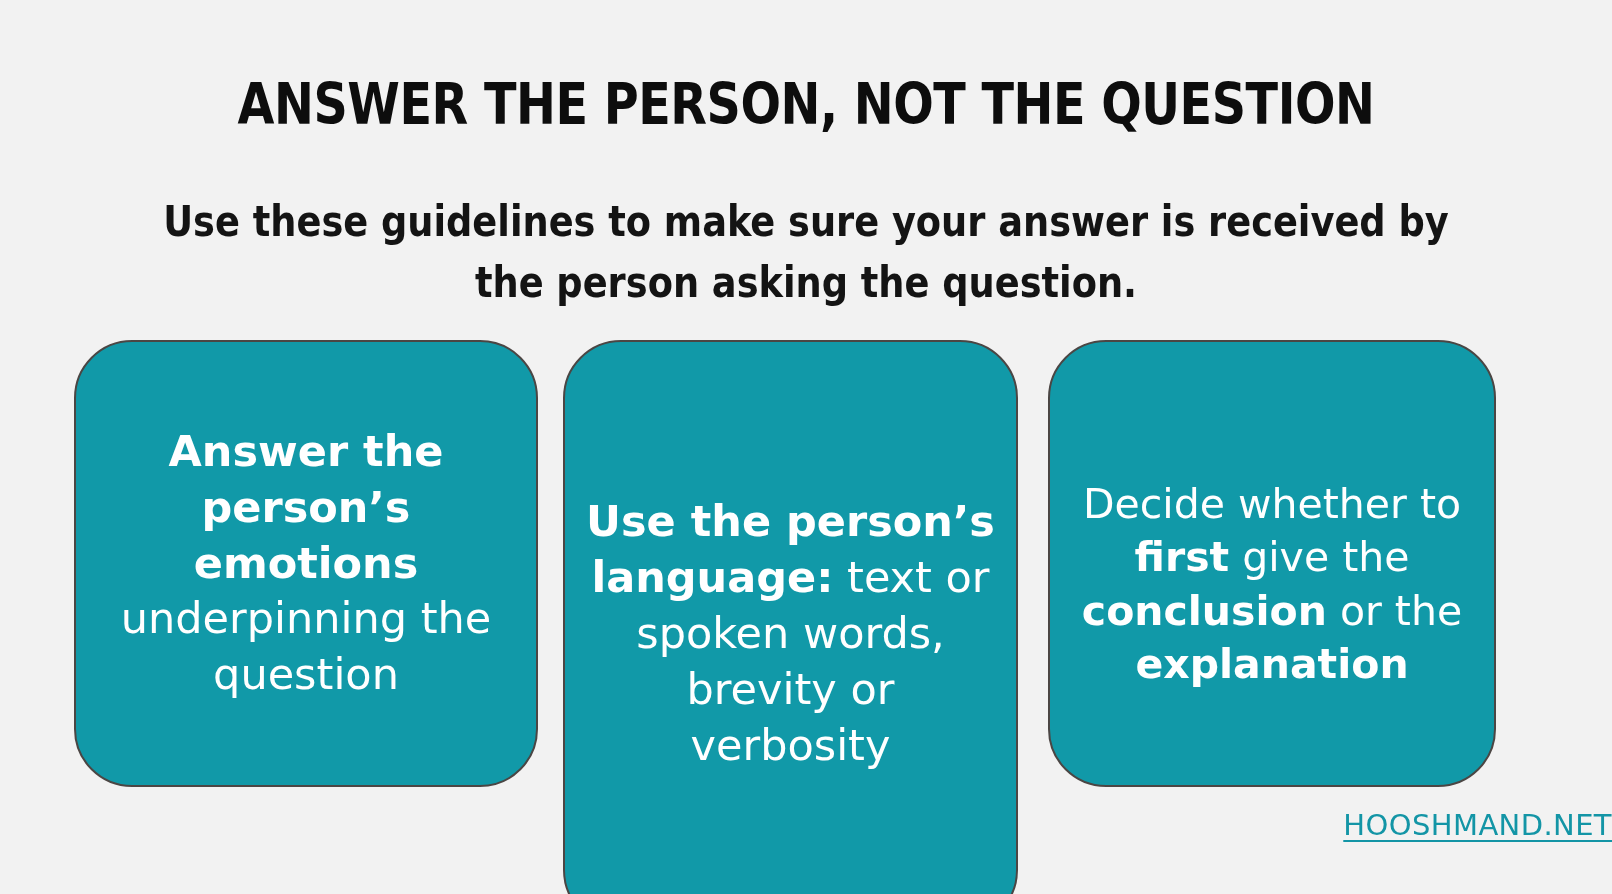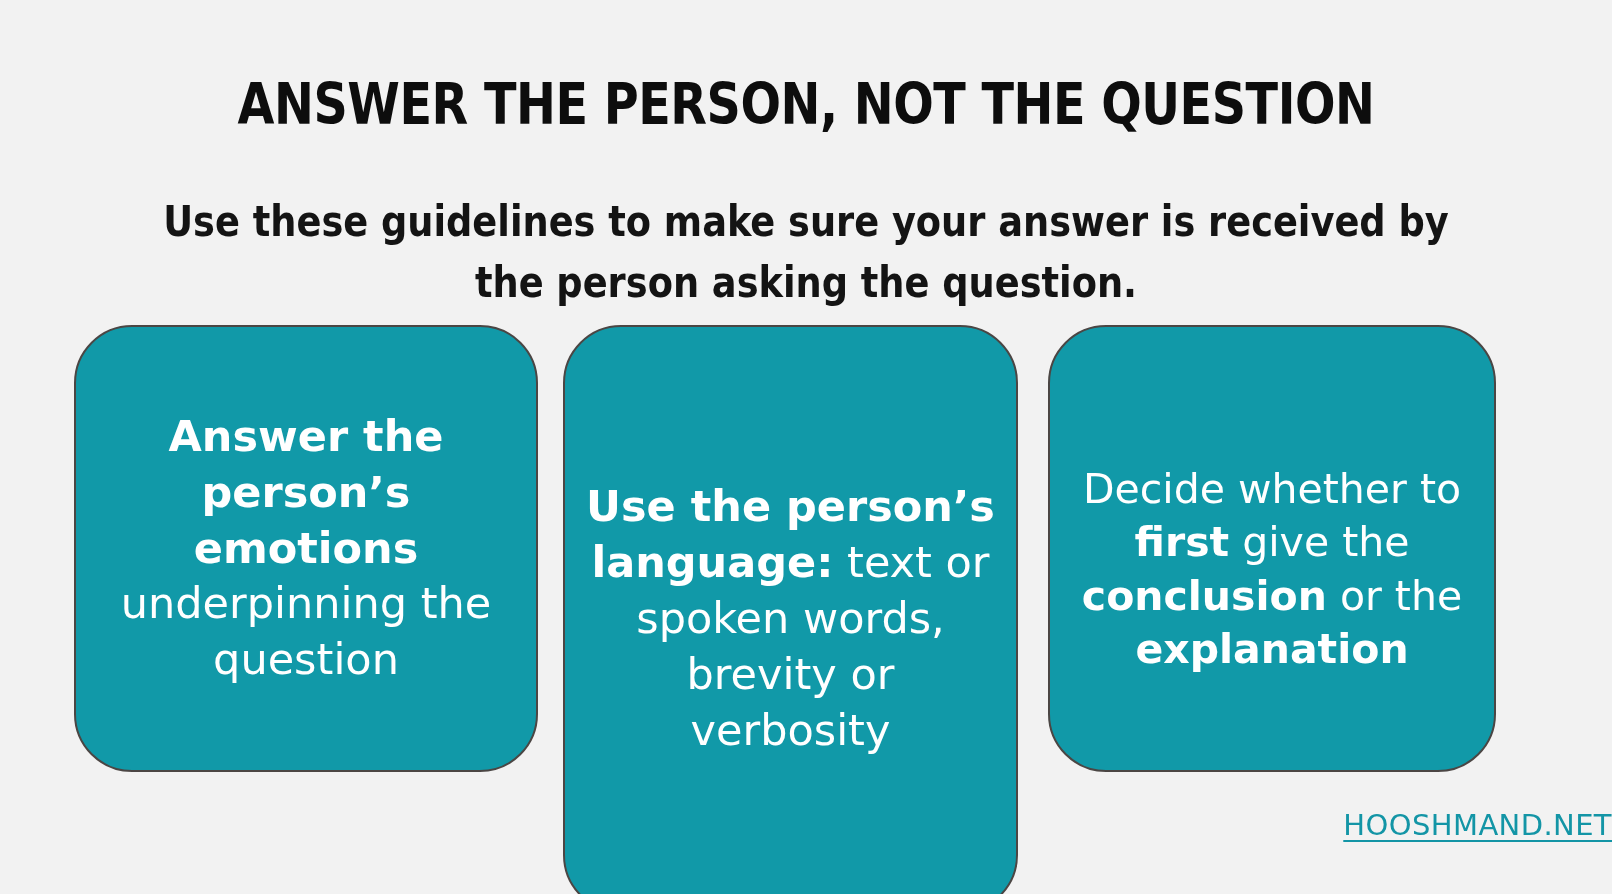--- a/index.html
+++ b/index.html
@@ -53,21 +53,21 @@
     font-size: 43px;
     line-height: 1.42;
     color: #141414;
     transform: scaleX(0.95);
     transform-origin: 50% 50%;
   }
 
   
   .cards {
     position: absolute;
-    top: 325px;
+    top: 340px;
     left: 74px;
     width: 1422px;
     height: 462px;
   }
 
   .card {
     position: absolute;
     box-sizing: border-box;
     background: #1199a8;
     border: 2px solid #4b4644;

